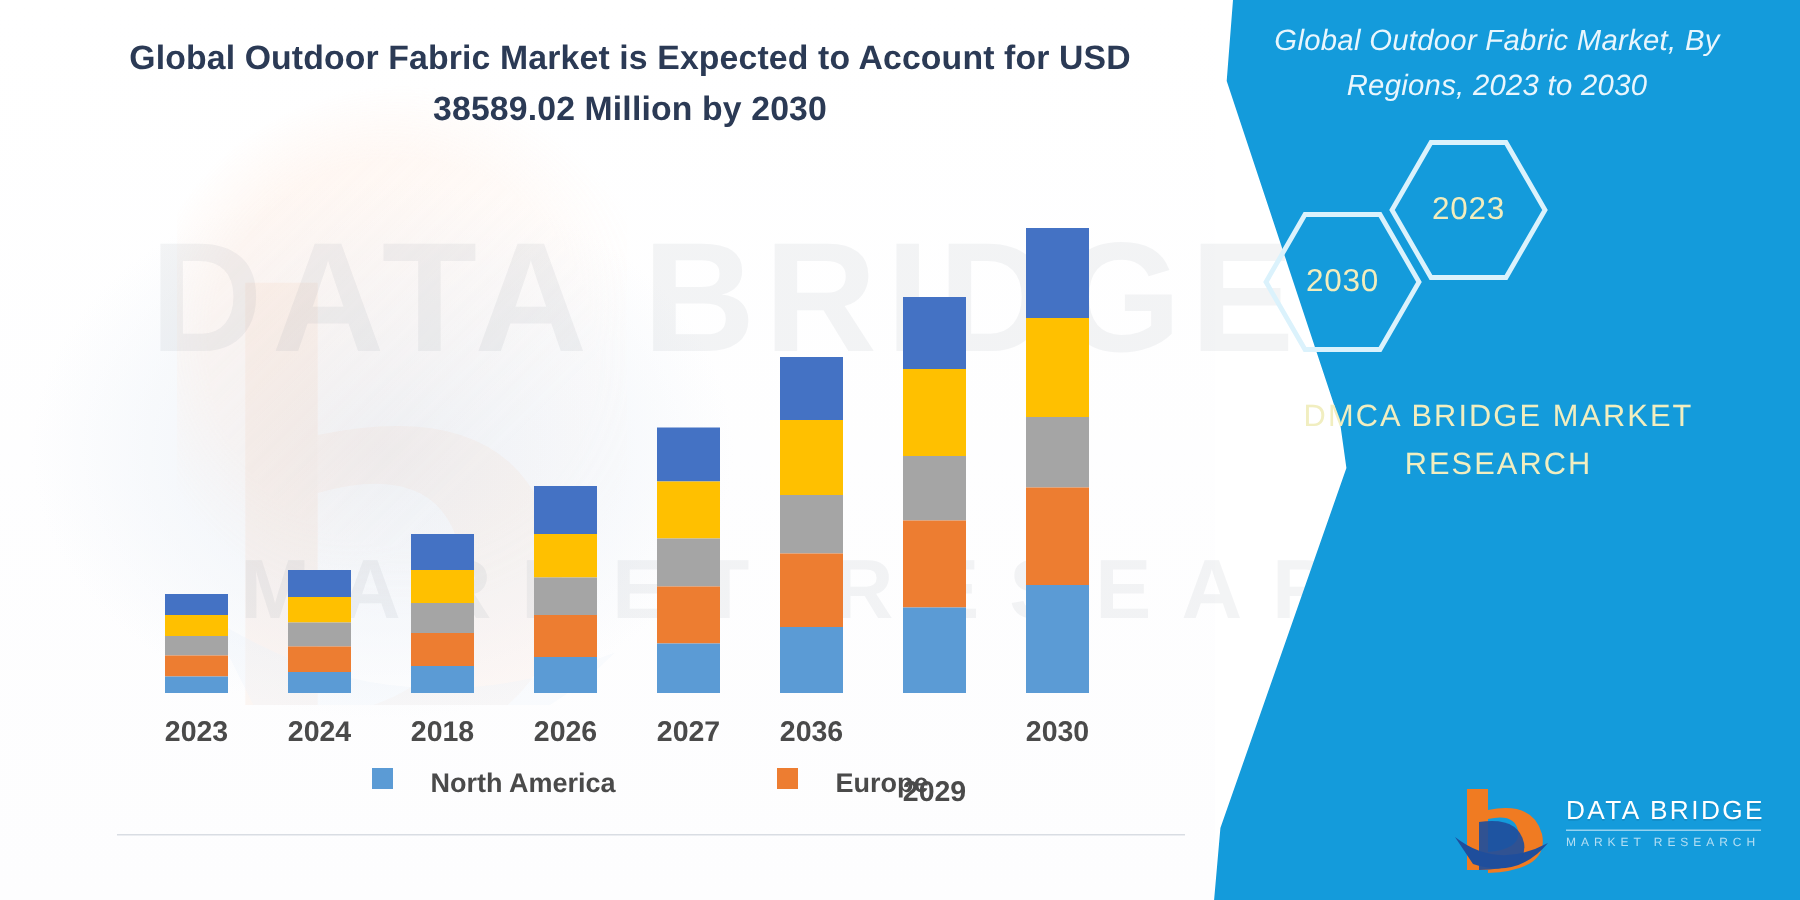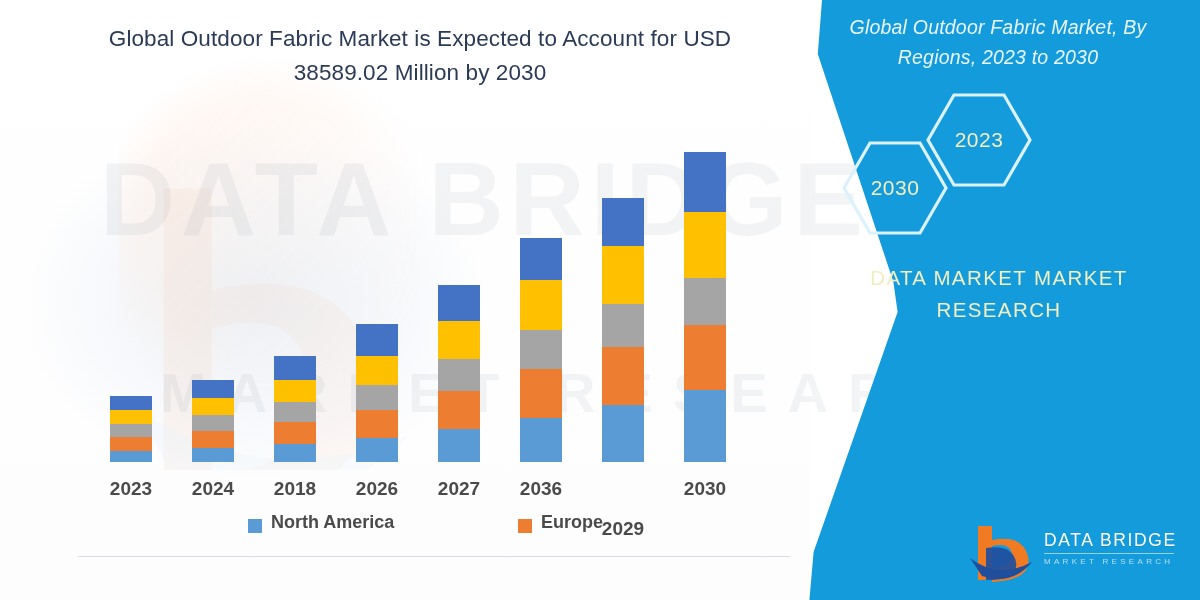--- a/index.html
+++ b/index.html
@@ -51,21 +51,21 @@
   }
   .wm-mark {
     position:absolute; left:120px; top:35px; width:290px; height:370px;
     opacity:.16;
   }
 
   
   .chart-title {
     position:absolute; left:70px; top:22px; width:700px;
     text-align:center; color:#2b3a55;
-    font-size:22.5px; line-height:34px; font-weight:400;
+    font-size:22.5px; line-height:34px; font-weight:700;
     letter-spacing:.1px;
   }
 
   
   .plot { position:absolute; left:0; top:0; width:810px; height:600px; }
   .bar {
     position:absolute; bottom:138px; width:42px;
     display:flex; flex-direction:column-reverse;
   }
   .seg { width:100%; }
@@ -73,21 +73,21 @@
   .axis-labels {
     position:absolute; left:0; top:478px; width:790px; height:26px;
   }
   .axis-label {
     position:absolute; text-align:center; width:80px;
     font-size:19px; font-weight:700; color:#4a4a4a;
   }
 
   
   .legend { position:absolute; left:0; top:512px; width:790px; height:28px; }
-  .legend-item { position:absolute; display:flex; align-items:flex-end; gap:9px; }
+  .legend-item { position:absolute; display:flex; align-items:flex-start; gap:25px; }
   .legend-swatch { width:14px; height:14px; flex:0 0 auto; }
   .legend-text { font-size:18px; font-weight:700; color:#4a4a4a; }
 
   
   .footer-rule {
     position:absolute; left:78px; top:556px; width:712px; height:1px;
     background:#d9dde3;
   }
   .footer-left {
     position:absolute; left:96px; top:566px;
@@ -246,21 +246,21 @@
     </div>
     <div class="hex" style="left:104px; top:-4px; width:110px; height:96px;">
       <svg width="110" height="96" viewBox="0 0 110 96">
         <polygon points="30,3 80,3 106,48 80,93 30,93 4,48" fill="none" stroke="#dbf2fc" stroke-width="3.2"></polygon>
       </svg>
       <div class="hex-label">2023</div>
     </div>
   </div>
 
   <div class="brand">
-    <div>DATA MARKET MARKET</div>
+    <div>DMCA BRIDGE MARKET</div>
     <div>RESEARCH</div>
   </div>
 
   <div class="logo">
     <svg width="70" height="58" viewBox="0 0 70 58" style="position:absolute;left:2px;top:4px;">
       <path d="M10 2 L24 2 L24 56 L10 56 Z" fill="#F07B22"></path>
       <path d="M24 16 q30 -6 36 16 q5 24 -36 26 L24 44 q22 -2 20 -14 q-2 -12 -20 -8 Z" fill="#F07B22"></path>
       <path d="M2 34 q28 22 62 4 q-20 24 -50 14 Z" fill="#1F4E9C"></path>
       <path d="M18 24 q26 -4 30 14 q3 18 -30 18 Z" fill="#1F4E9C" opacity=".92"></path>
     </svg>

